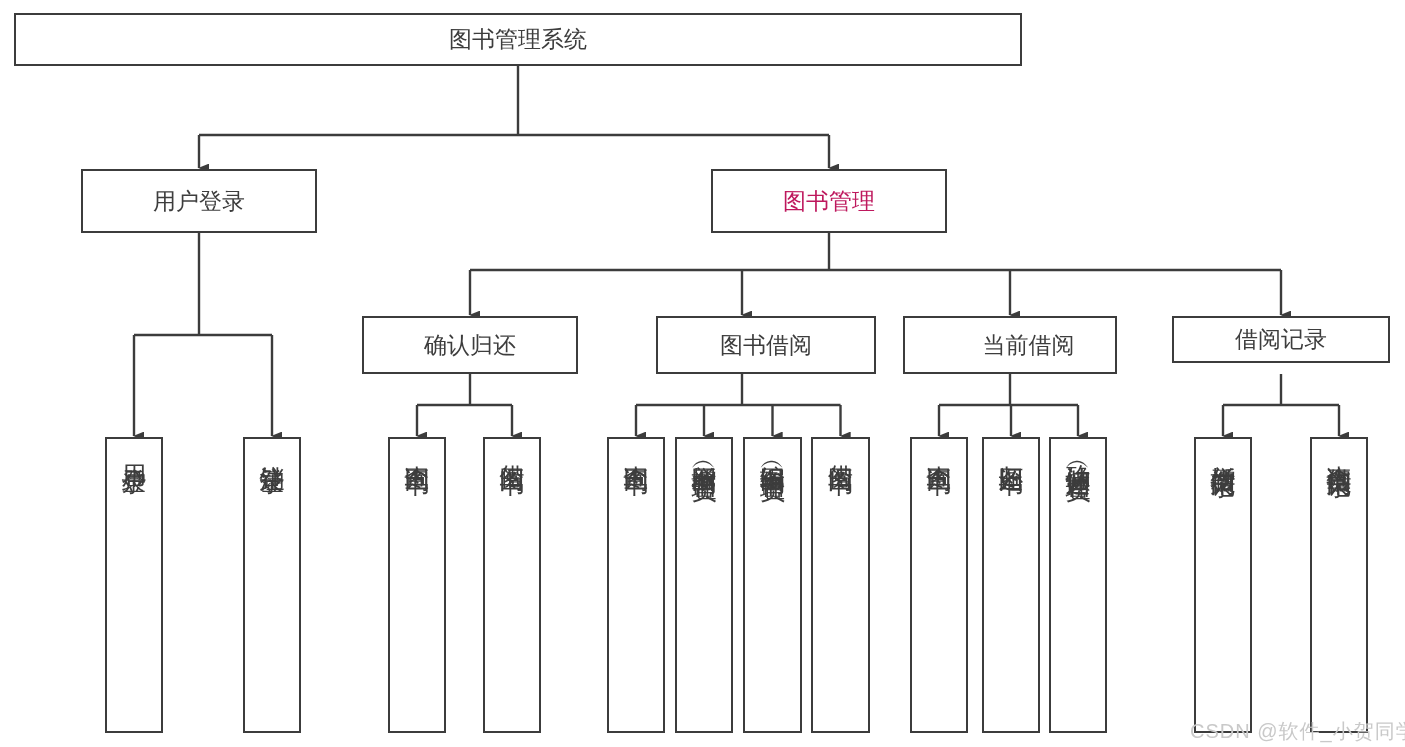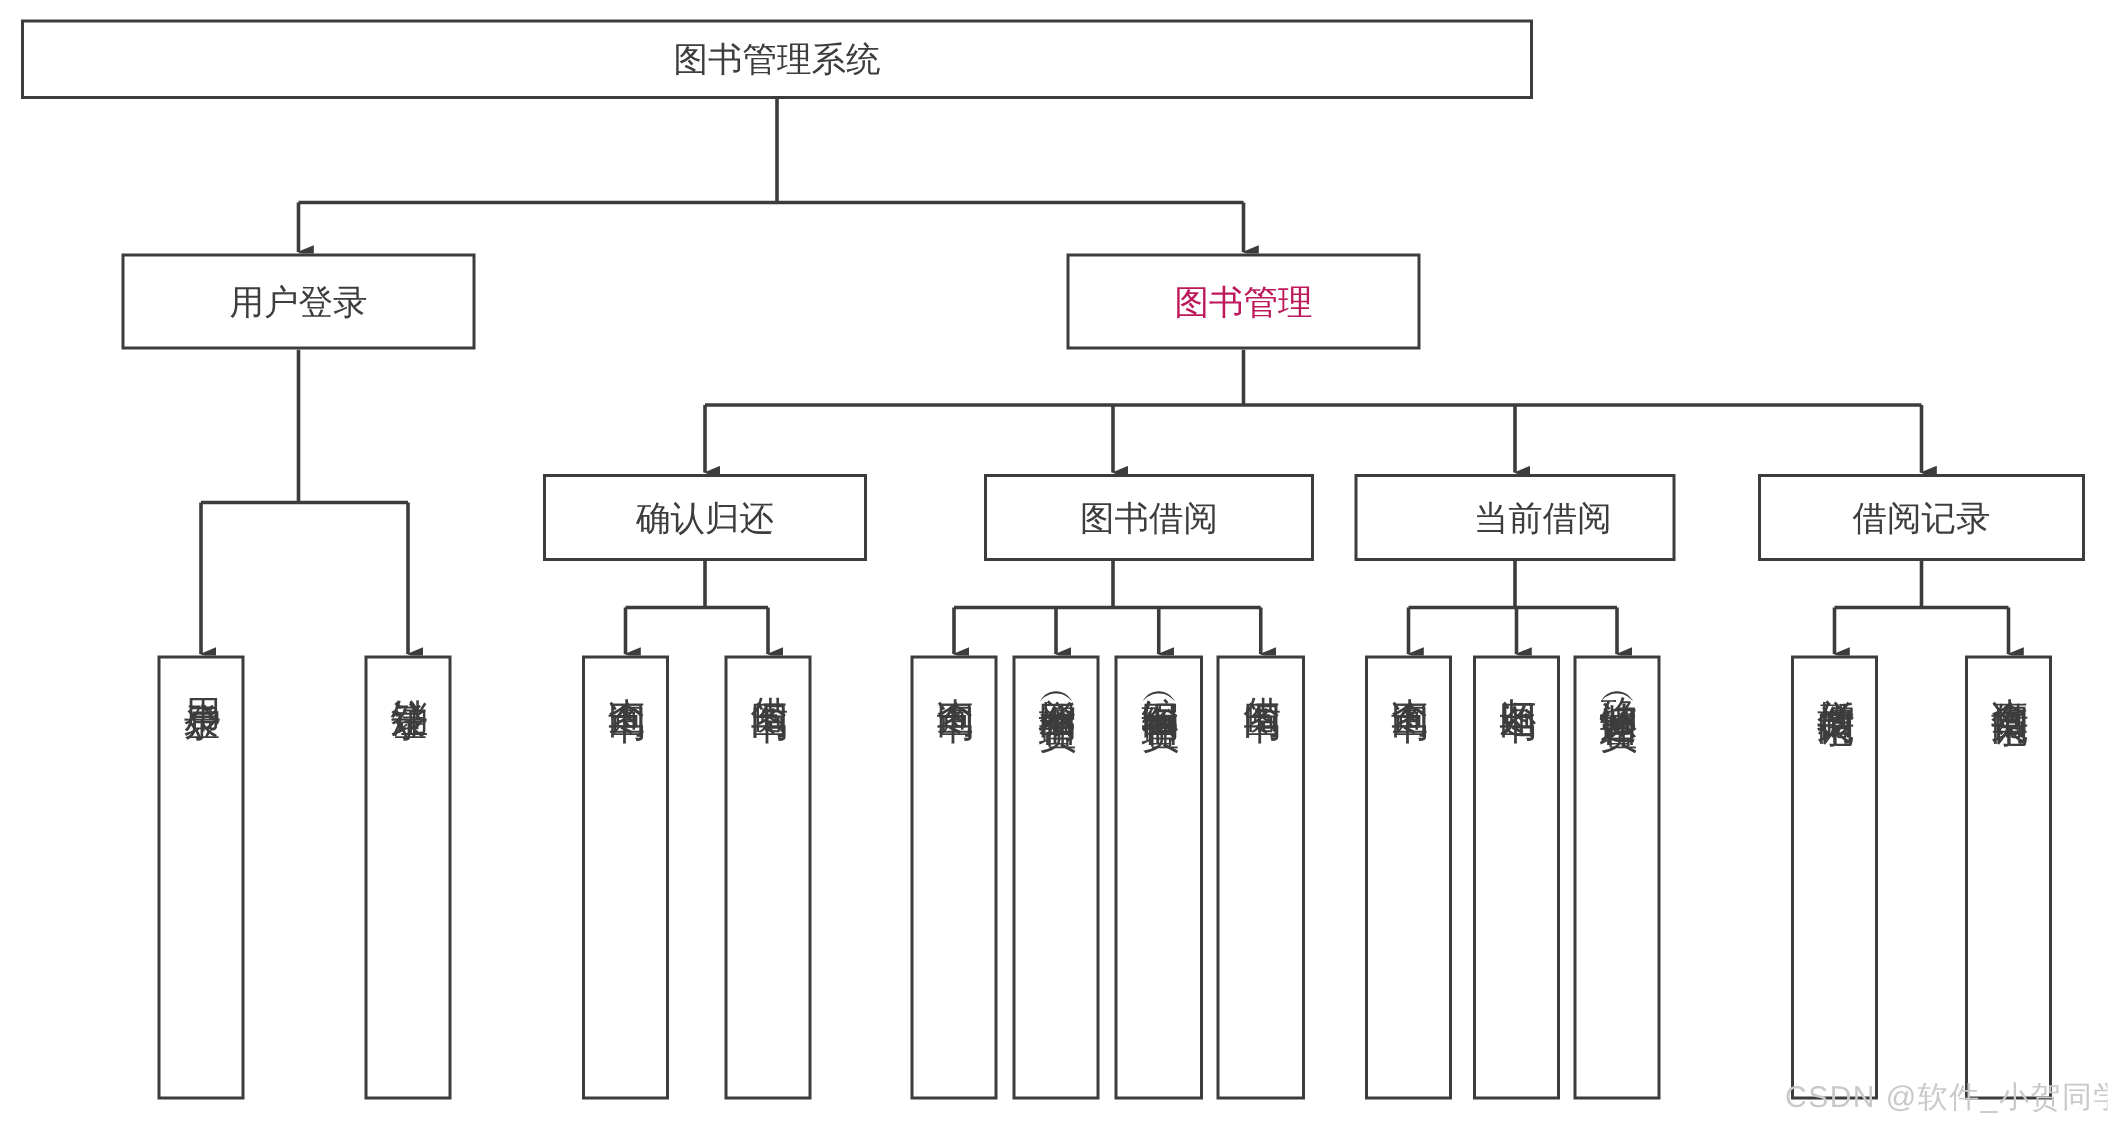--- a/index.html
+++ b/index.html
@@ -106,21 +106,21 @@
       </div>
       <div class="node horiz" style="left: 362px; top: 316px; width: 216px; height: 58px; border-color: rgb(60, 60, 60); background: rgb(255, 255, 255);">
         <span class="node-label" style="color: rgb(61, 61, 61);">确认归还</span>
       </div>
       <div class="node horiz" style="left: 632px; top: 316px; width: 220px; height: 58px; border-color: rgb(60, 60, 60); background: rgb(255, 255, 255); margin-left: 24px;">
         <span class="node-label" style="color: rgb(61, 61, 61);">图书借阅</span>
       </div>
       <div class="node horiz" style="left: 903px; top: 316px; width: 214px; height: 58px; border-color: rgb(60, 60, 60); background: rgb(255, 255, 255);">
         <span class="node-label" style="color: rgb(61, 61, 61); margin-left: 37px;">当前借阅</span>
       </div>
-      <div class="node horiz" style="left: 1172px; top: 316px; width: 218px; height: 58px; border-color: rgb(60, 60, 60); background: rgb(255, 255, 255);">
+      <div class="node horiz" style="left: 1172px; top: 316px; width: 218px; height: 47px; border-color: rgb(60, 60, 60); background: rgb(255, 255, 255);">
         <span class="node-label" style="color: rgb(61, 61, 61);">借阅记录</span>
       </div>
       <div class="node vert" style="left: 105px; top: 437px; width: 58px; height: 296px; border-color: rgb(60, 60, 60); background: rgb(255, 255, 255);">
         <span class="node-label" style="color: rgb(61, 61, 61);">用户登录</span>
       </div>
       <div class="node vert" style="left: 243px; top: 437px; width: 58px; height: 296px; border-color: rgb(60, 60, 60); background: rgb(255, 255, 255);">
         <span class="node-label" style="color: rgb(61, 61, 61);">注销登录</span>
       </div>
       <div class="node vert" style="left: 388px; top: 437px; width: 58px; height: 296px; border-color: rgb(60, 60, 60); background: rgb(255, 255, 255);">
         <span class="node-label" style="color: rgb(61, 61, 61);">查询图书</span>

